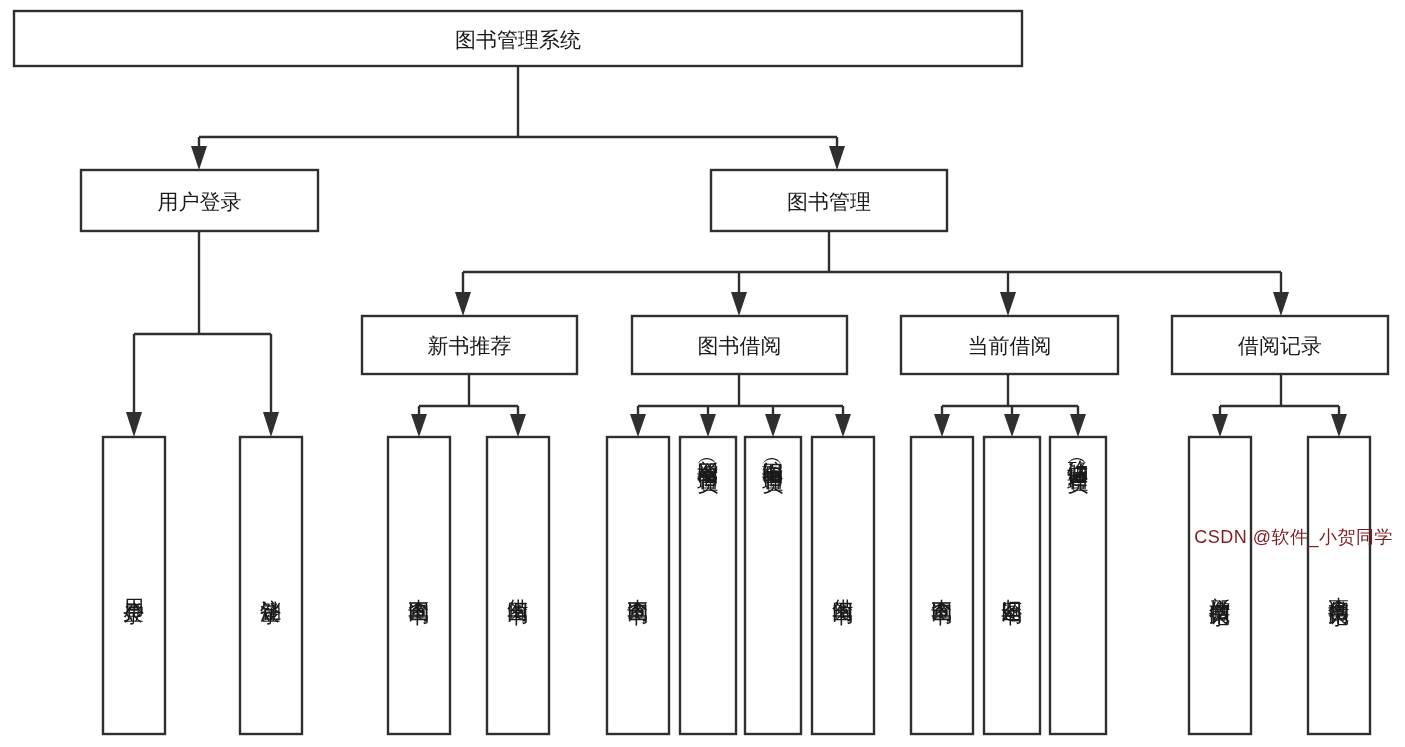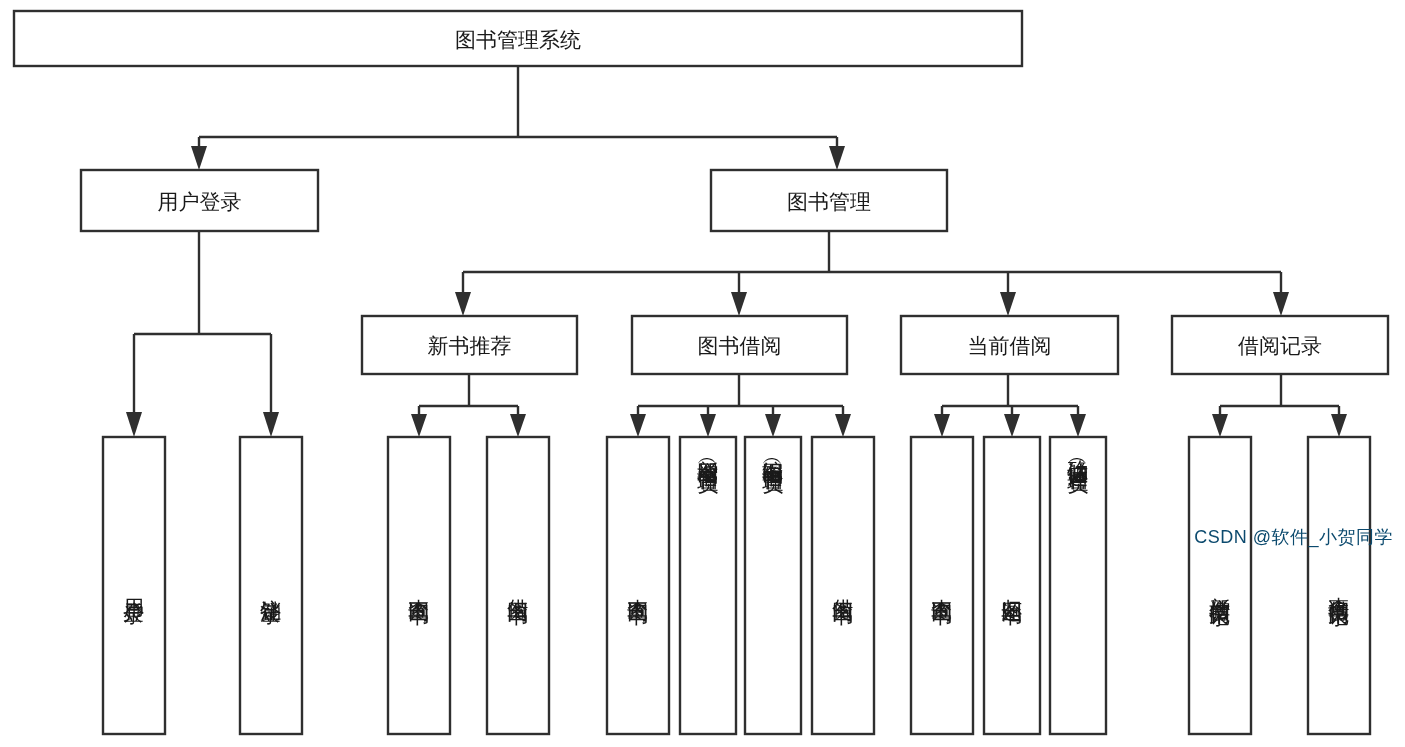--- a/index.html
+++ b/index.html
@@ -72,21 +72,21 @@
     letter-spacing: 2px;
     color: #1a1a1a;
     white-space: nowrap;
   }
   .watermark {
     position: absolute;
     right: 12px;
     bottom: 6px;
     font-family: "Liberation Sans", "DejaVu Sans", sans-serif;
     font-size: 18px;
-    color: #0c4a6e;
+    color: #7f1d1d;
     letter-spacing: 0.5px;
     white-space: nowrap;
   }
 </style>
 </head>
 <body>
 
 <div id="diagram-root">
 
   <svg class="flow" viewBox="0 0 1405 747">

